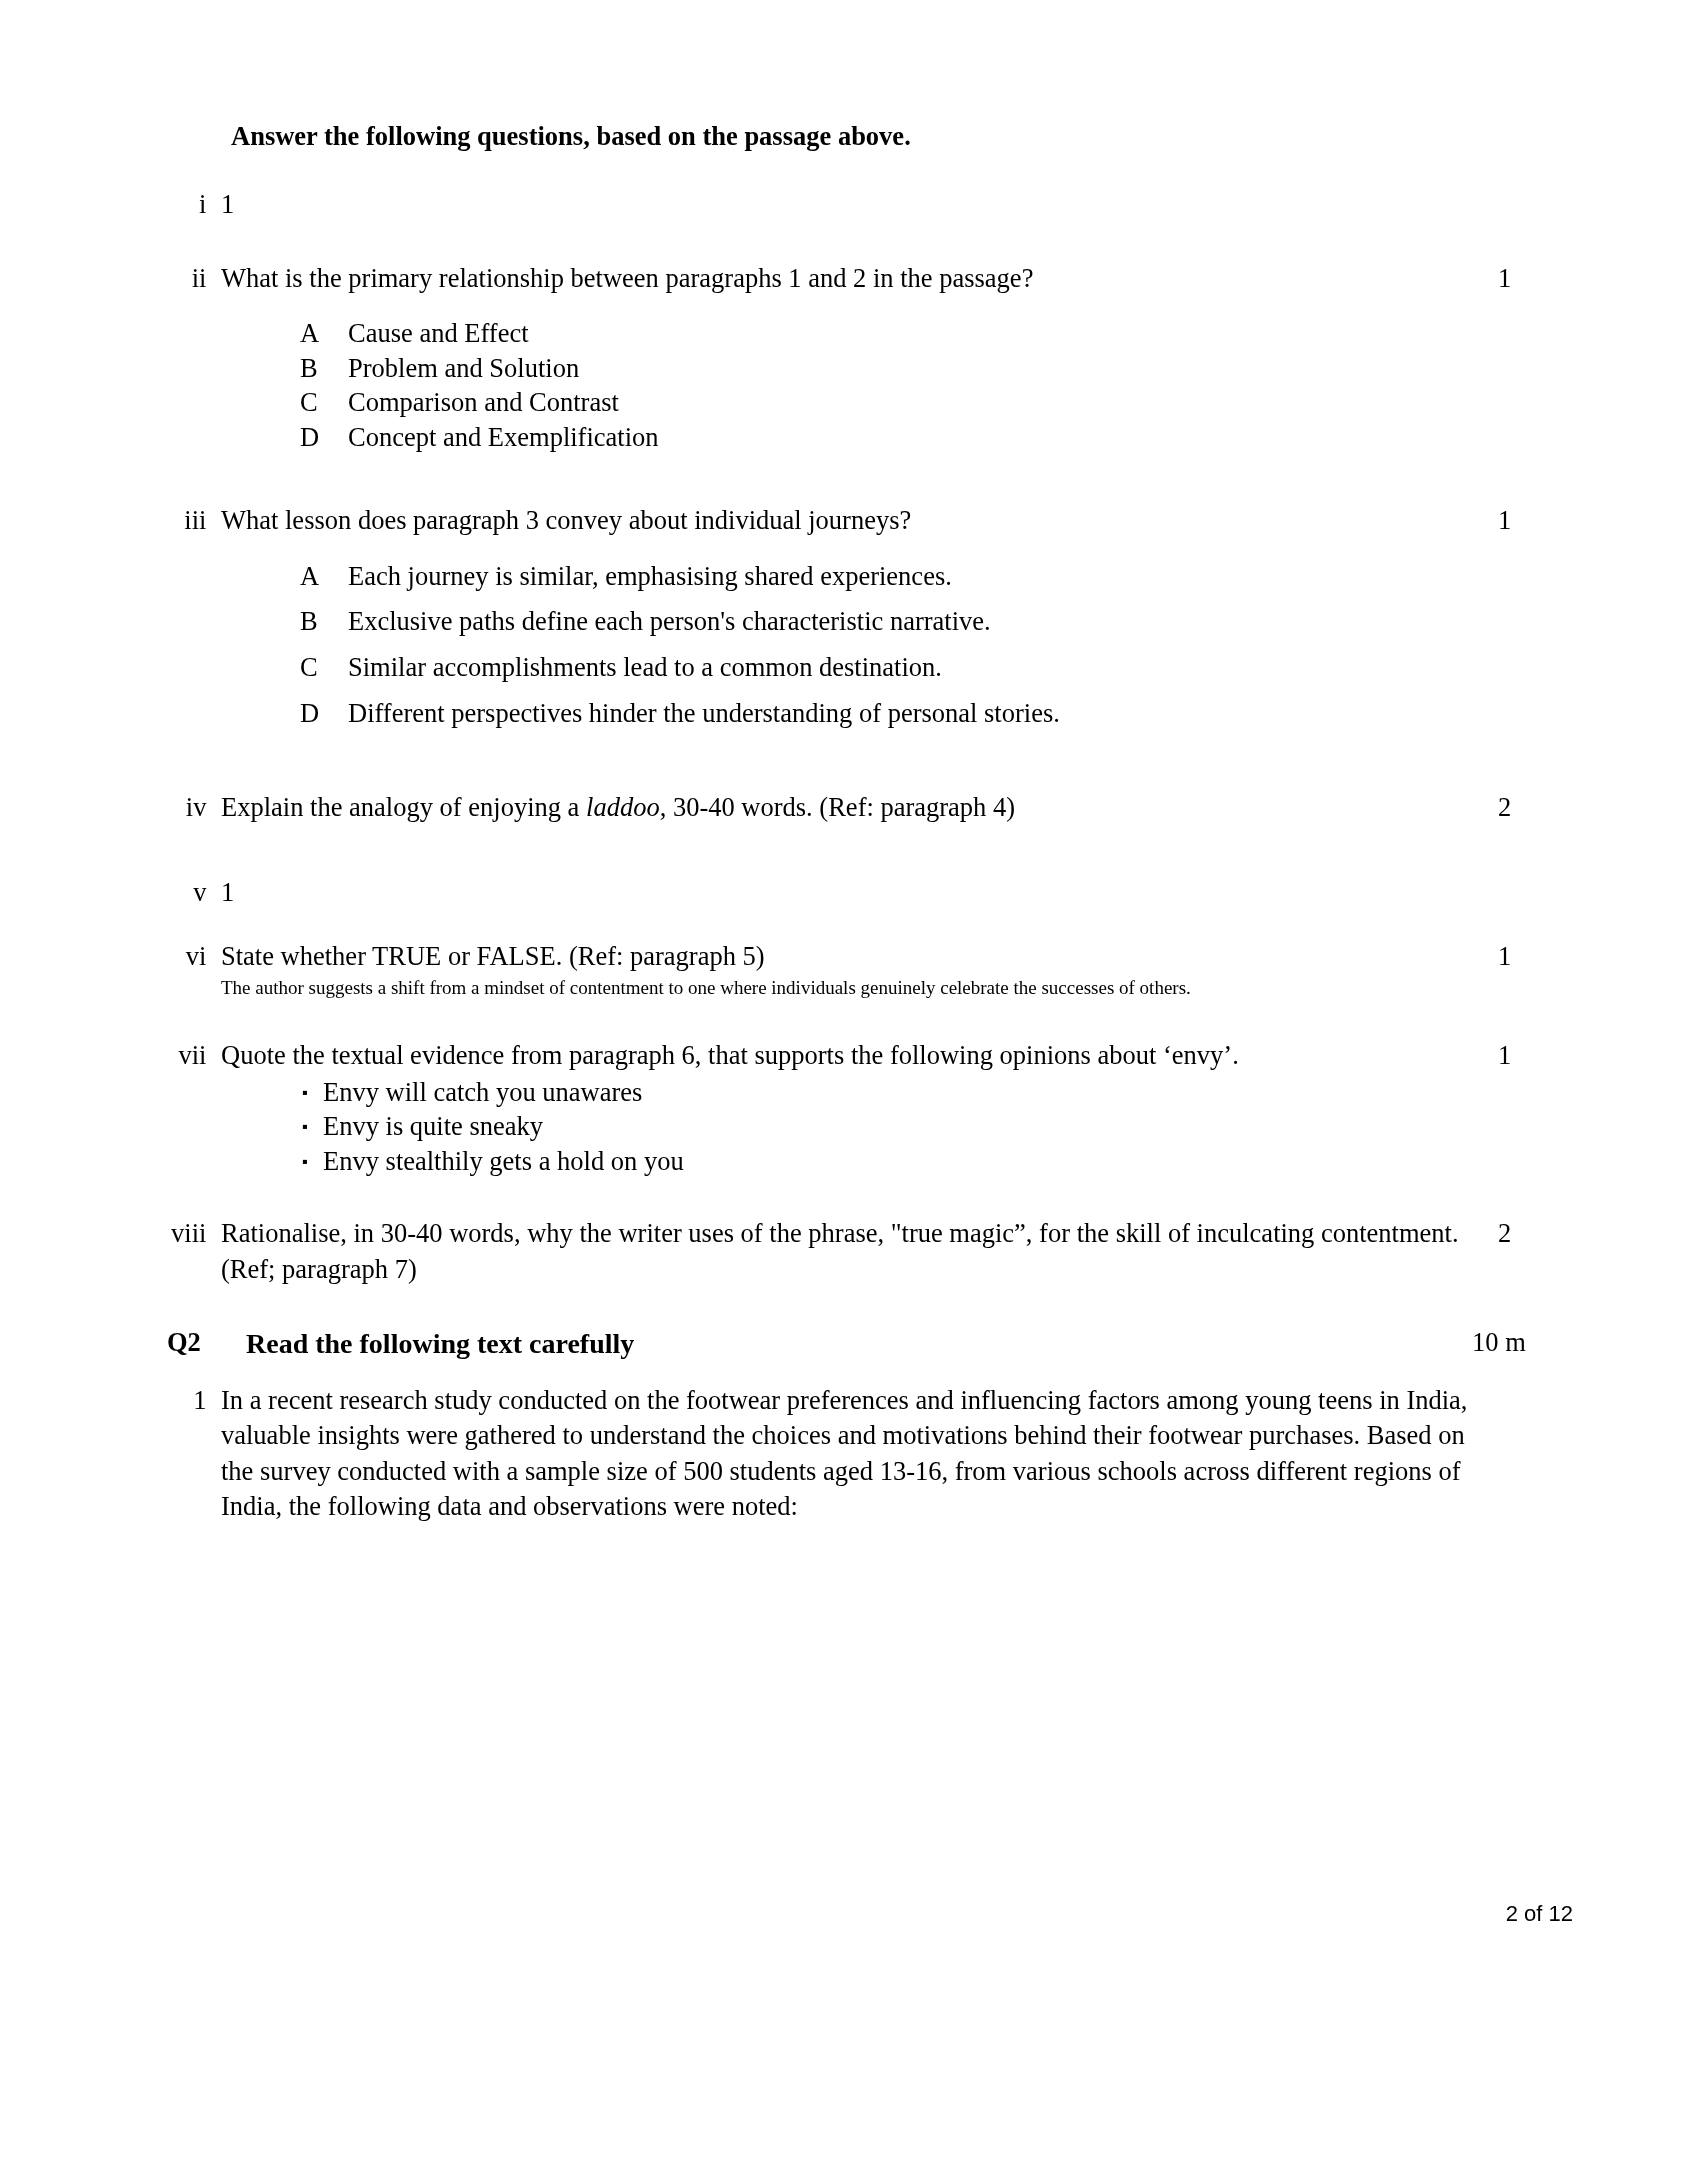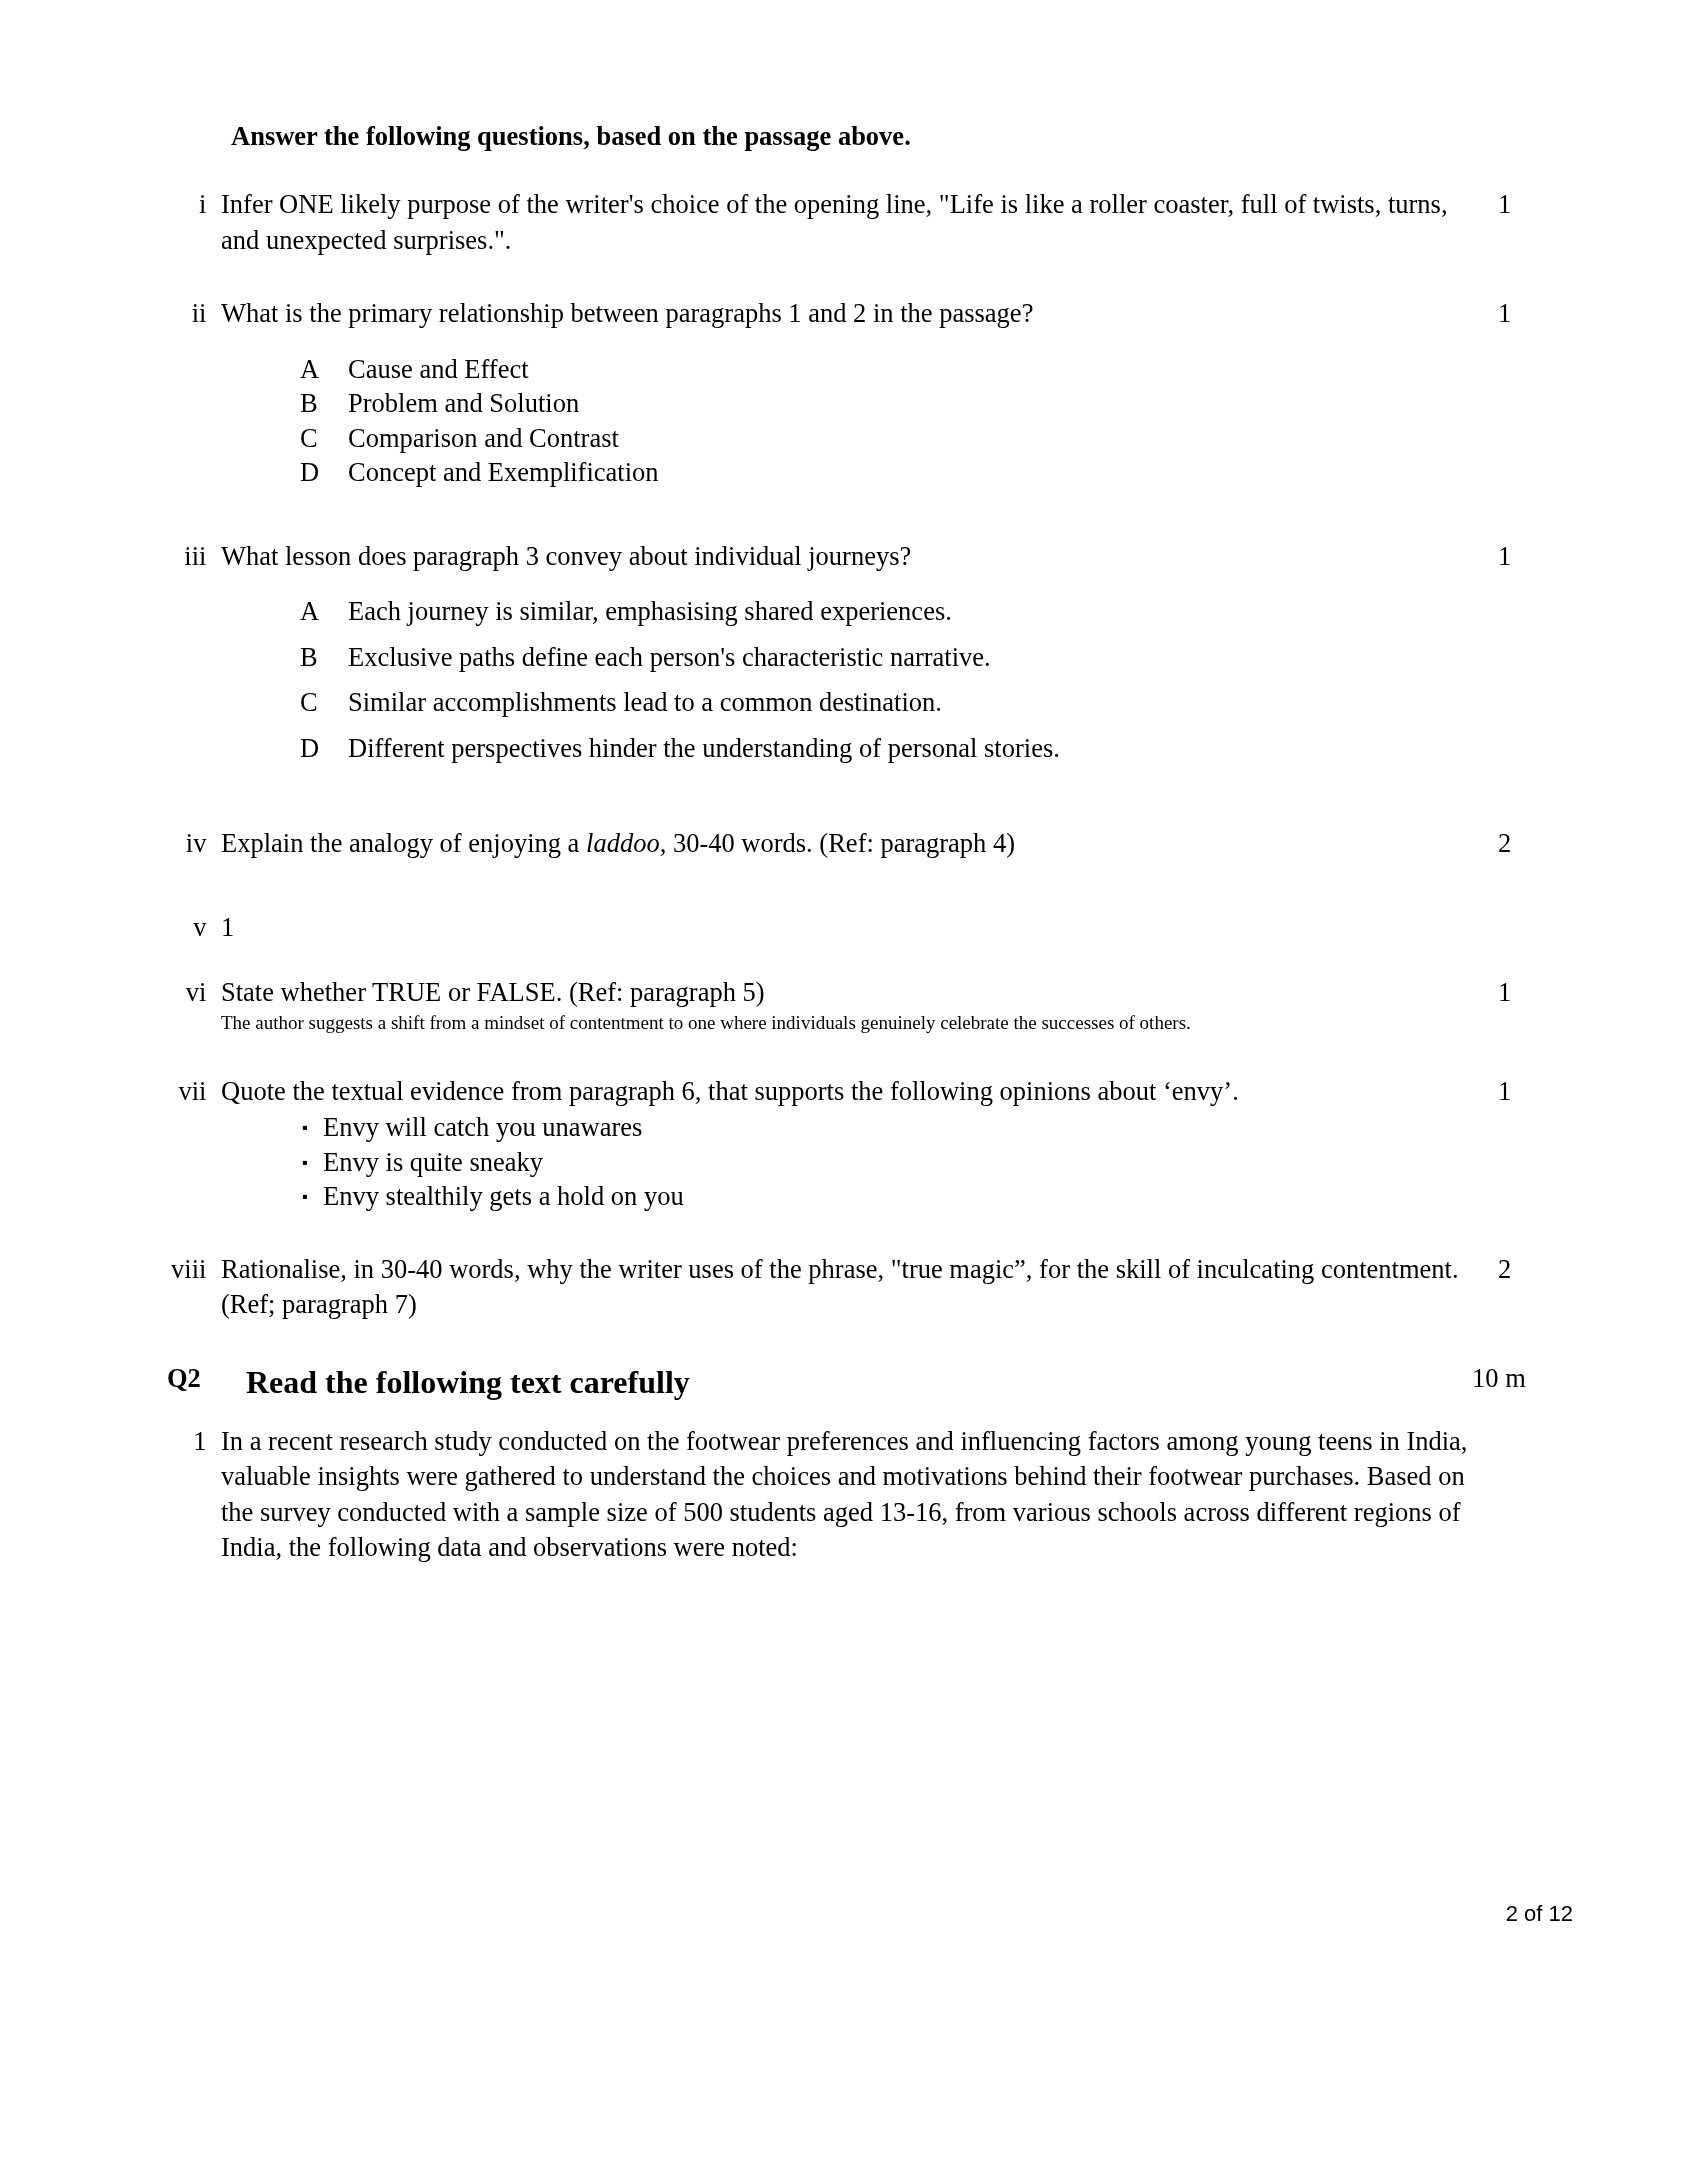--- a/index.html
+++ b/index.html
@@ -142,21 +142,21 @@
     text-align: left;
     padding-right: 0;
     box-sizing: border-box;
     font-size: 26.5px;
     font-weight: bold;
     line-height: 1.34;
     margin-left: 25px;
   }
   .q2title {
     flex: 1 1 auto;
-    font-size: 32px;
+    font-size: 28px;
     font-weight: bold;
     line-height: 1.34;
   }
 
   
   .footer {
     position: absolute;
     right: 114px;
     top: 1901px;
     font-family: "Liberation Sans", "DejaVu Sans", sans-serif;
@@ -169,21 +169,20 @@
 <body>
 
 <div class="page">
 
   <div class="content">
 
     <div class="section-heading">Answer the following questions, based on the passage above.</div>
 
     <div class="qrow">
       <div class="qnum">i</div>
-      <div class="qbody">Infer ONE likely purpose of the writer's choice of the opening line, "Life is like a roller coaster, full of twists, turns, and unexpected surprises.".</div>
       <div class="qmarks">1</div>
     </div>
 
     <div class="gap-lg"></div>
 
     <div class="qrow">
       <div class="qnum">ii</div>
       <div class="qbody">
         <div>What is the primary relationship between paragraphs 1 and 2 in the passage?</div>
         <div class="options tight">

